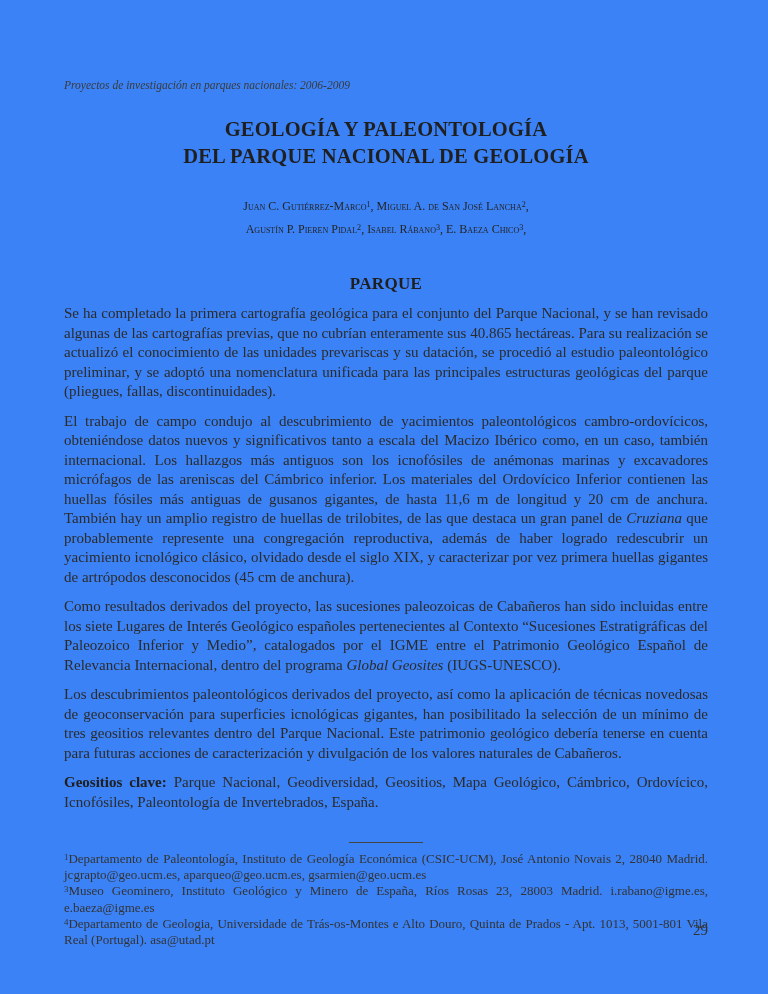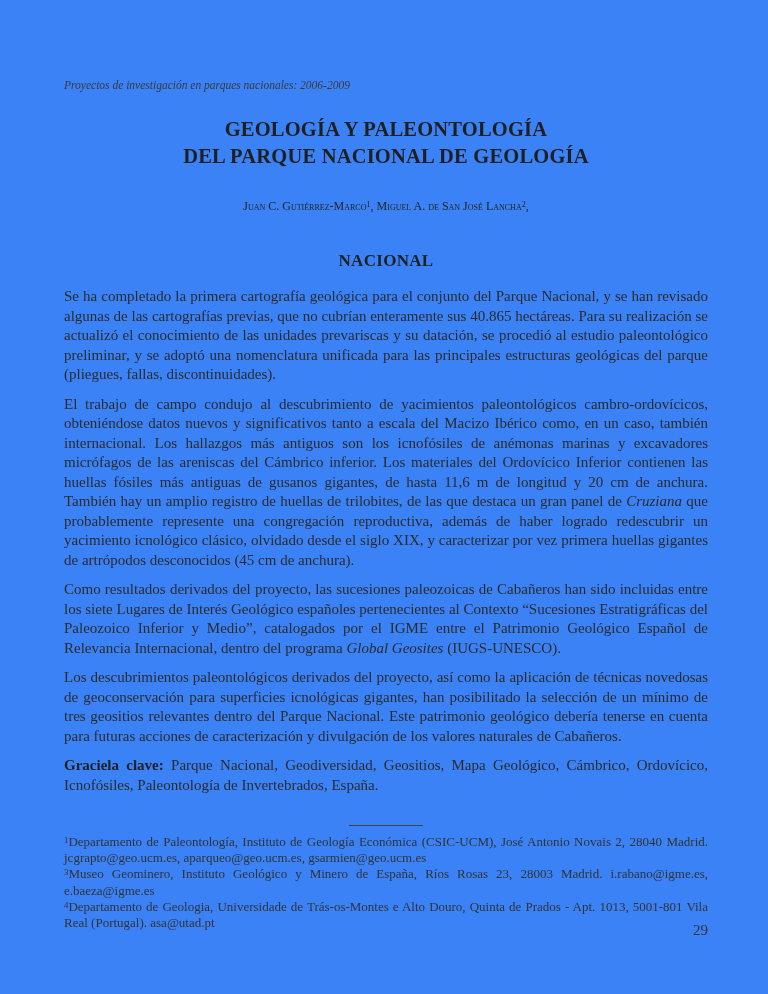--- a/index.html
+++ b/index.html
@@ -59,21 +59,21 @@
   }
   .abstract p {
     margin: 10px 0 0 0;
     font-size: 15px;
     line-height: 19.5px;
     text-align: justify;
     hyphens: auto;
     -webkit-hyphens: auto;
   }
   .abstract p.first {
-    margin-top: 16px;
+    margin-top: 10px;
   }
   .keywords b, .abstract b {
     color: #1f1f1f;
   }
   .fn-rule {
     margin-top: 30px;
     width: 74px;
     height: 0;
     border: none;
     border-top: 1.6px solid #444;
@@ -104,30 +104,31 @@
 
   <div class="running-head">Proyectos de investigación en parques nacionales: 2006-2009</div>
 
   <div class="title">
     <div>GEOLOGÍA Y PALEONTOLOGÍA</div>
     <div>DEL PARQUE NACIONAL DE GEOLOGÍA</div>
   </div>
 
   <div class="authors">
     <div>Juan C. Gutiérrez-Marco<sup>1</sup>, Miguel A. de San José Lancha<sup>2</sup>,</div>
+    <div>Agustín P. Pieren Pidal<sup>2</sup>, Isabel Rábano<sup>3</sup>, E. Baeza Chico<sup>3</sup>,</div>
   </div>
 
-  <div class="resumen-heading">NACIONAL</div>
+  <div class="resumen-heading">PARQUE</div>
 
   <div class="abstract">
     <p class="first">Se ha completado la primera cartografía geológica para el conjunto del Parque Nacional, y se han revisado algunas de las cartografías previas, que no cubrían enteramente sus 40.865 hectáreas. Para su realización se actualizó el conocimiento de las unidades prevariscas y su datación, se procedió al estudio paleontológico preliminar, y se adoptó una nomenclatura unificada para las principales estructuras geológicas del parque (pliegues, fallas, discontinuidades).</p>
     <p>El trabajo de campo condujo al descubrimiento de yacimientos paleontológicos cambro-ordovícicos, obteniéndose datos nuevos y significativos tanto a escala del Macizo Ibérico como, en un caso, también internacional. Los hallazgos más antiguos son los icnofósiles de anémonas marinas y excavadores micrófagos de las areniscas del Cámbrico inferior. Los materiales del Ordovícico Inferior contienen las huellas fósiles más antiguas de gusanos gigantes, de hasta 11,6 m de longitud y 20 cm de anchura. También hay un amplio registro de huellas de trilobites, de las que destaca un gran panel de <i>Cruziana</i> que probablemente represente una congregación reproductiva, además de haber logrado redescubrir un yacimiento icnológico clásico, olvidado desde el siglo XIX, y caracterizar por vez primera huellas gigantes de artrópodos desconocidos (45 cm de anchura).</p>
     <p>Como resultados derivados del proyecto, las sucesiones paleozoicas de Cabañeros han sido incluidas entre los siete Lugares de Interés Geológico españoles pertenecientes al Contexto “Sucesiones Estratigráficas del Paleozoico Inferior y Medio”, catalogados por el IGME entre el Patrimonio Geológico Español de Relevancia Internacional, dentro del programa <i>Global Geosites</i> (IUGS-UNESCO).</p>
     <p>Los descubrimientos paleontológicos derivados del proyecto, así como la aplicación de técnicas novedosas de geoconservación para superficies icnológicas gigantes, han posibilitado la selección de un mínimo de tres geositios relevantes dentro del Parque Nacional. Este patrimonio geológico debería tenerse en cuenta para futuras acciones de caracterización y divulgación de los valores naturales de Cabañeros.</p>
-    <p class="keywords"><b>Graciela clave:</b> Parque Nacional, Geodiversidad, Geositios, Mapa Geológico, Cámbrico, Ordovícico, Icnofósiles, Paleontología de Invertebrados, España.</p>
+    <p class="keywords"><b>Geositios clave:</b> Parque Nacional, Geodiversidad, Geositios, Mapa Geológico, Cámbrico, Ordovícico, Icnofósiles, Paleontología de Invertebrados, España.</p>
   </div>
 
   <hr class="fn-rule">
 
   <div class="footnotes">
     <div class="footnote"><sup>1</sup>Departamento de Paleontología, Instituto de Geología Económica (CSIC-UCM), José Antonio Novais 2, 28040 Madrid. jcgrapto@geo.ucm.es, aparqueo@geo.ucm.es, gsarmien@geo.ucm.es</div>
     <div class="footnote"><sup>3</sup>Museo Geominero, Instituto Geológico y Minero de España, Ríos Rosas 23, 28003 Madrid. i.rabano@igme.es, e.baeza@igme.es</div>
     <div class="footnote"><sup>4</sup>Departamento de Geologia, Universidade de Trás-os-Montes e Alto Douro, Quinta de Prados - Apt. 1013, 5001-801 Vila Real (Portugal). asa@utad.pt</div>
   </div>
 

